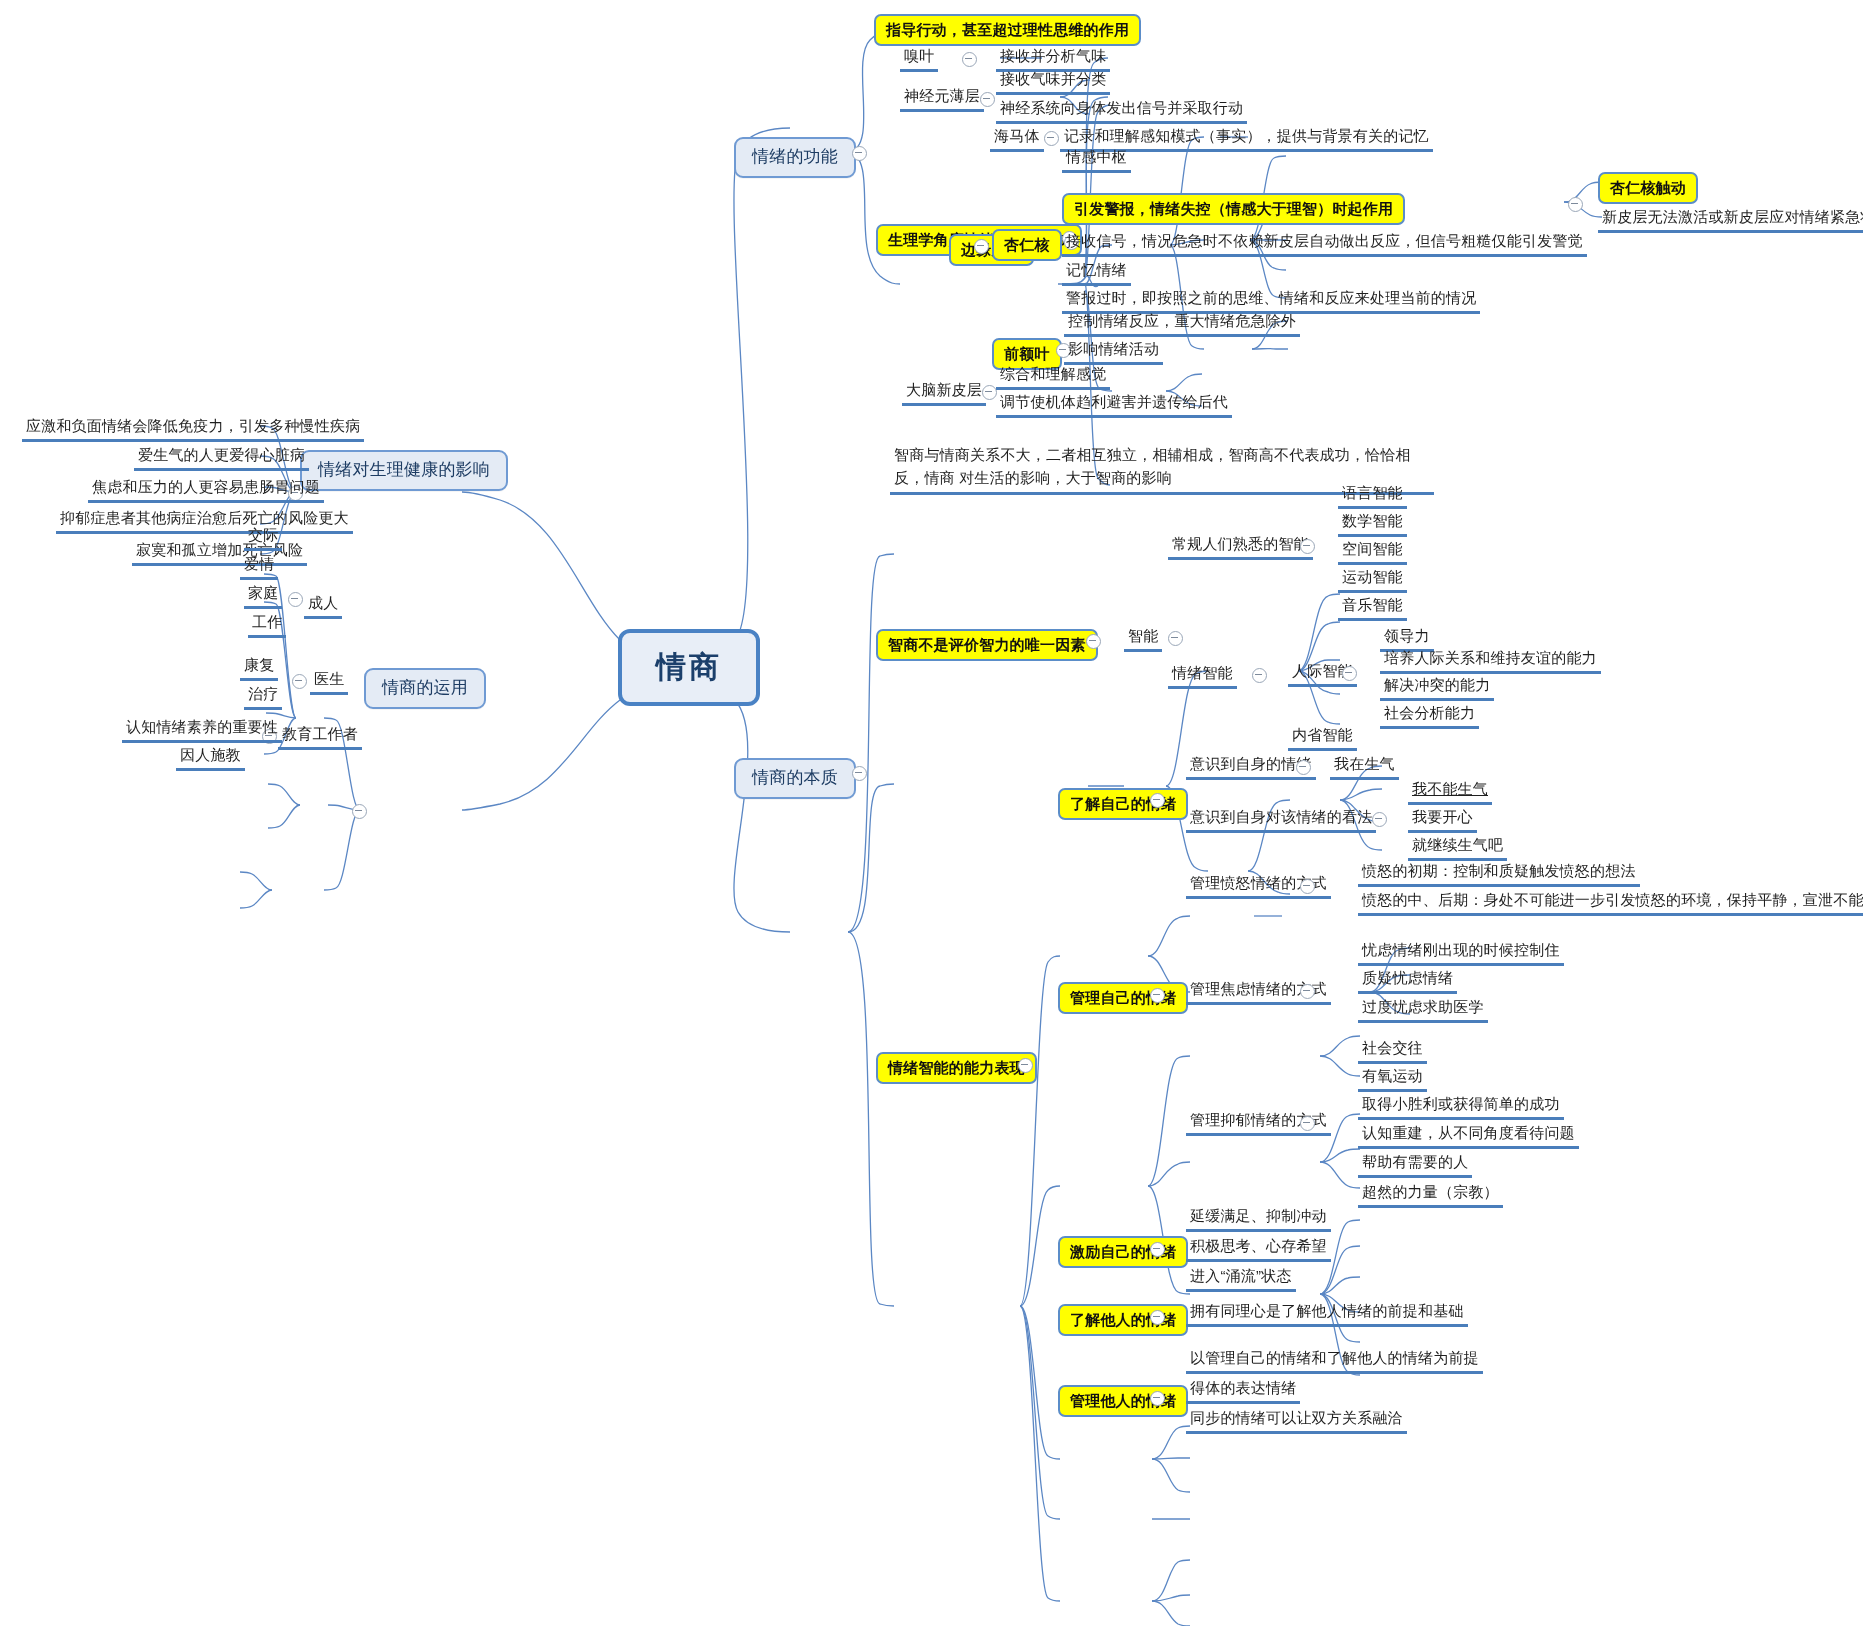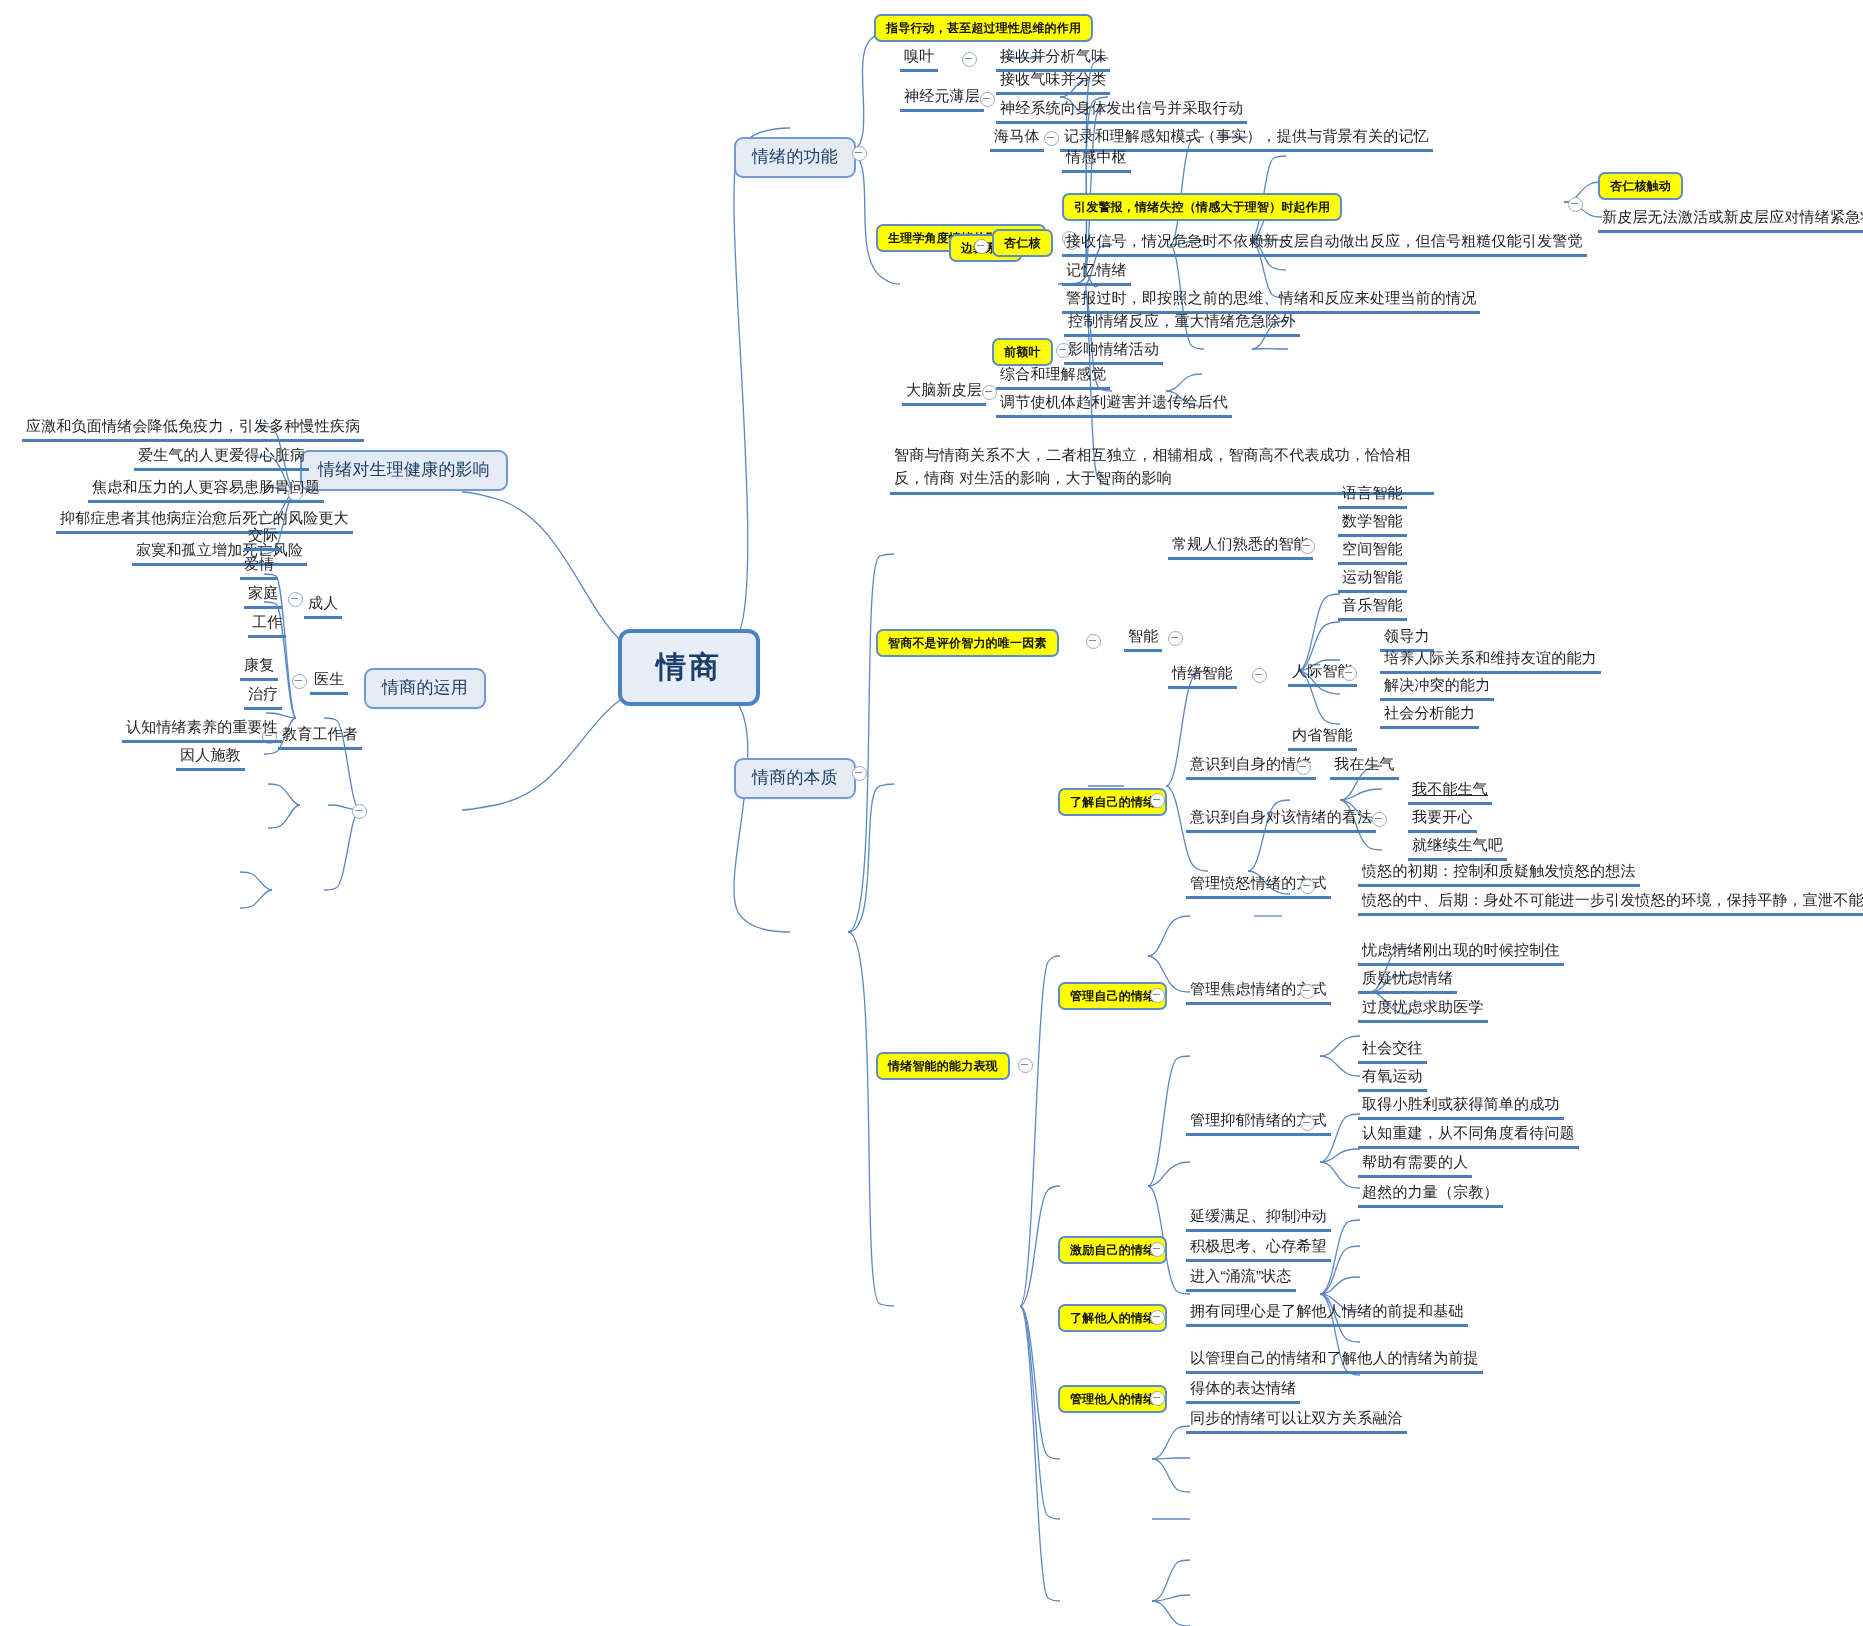--- a/index.html
+++ b/index.html
@@ -52,21 +52,21 @@
     font-weight:bold;
     color:#1b3f6b;
     letter-spacing:3px;
   }
   
   .yellow{
     background:#ffff00;
     border:2px solid #5b8dc8;
     border-radius:7px;
     padding:4px 10px;
-    font-size:12px;
+    font-size:15px;
     color:#111;
     font-weight:bold;
   }
   
   .leaf.multi{white-space:normal;line-height:1.5;}
   
   .toggle{
     position:absolute;
     width:13px;height:13px;
     border:1px solid #9aa7b8;

